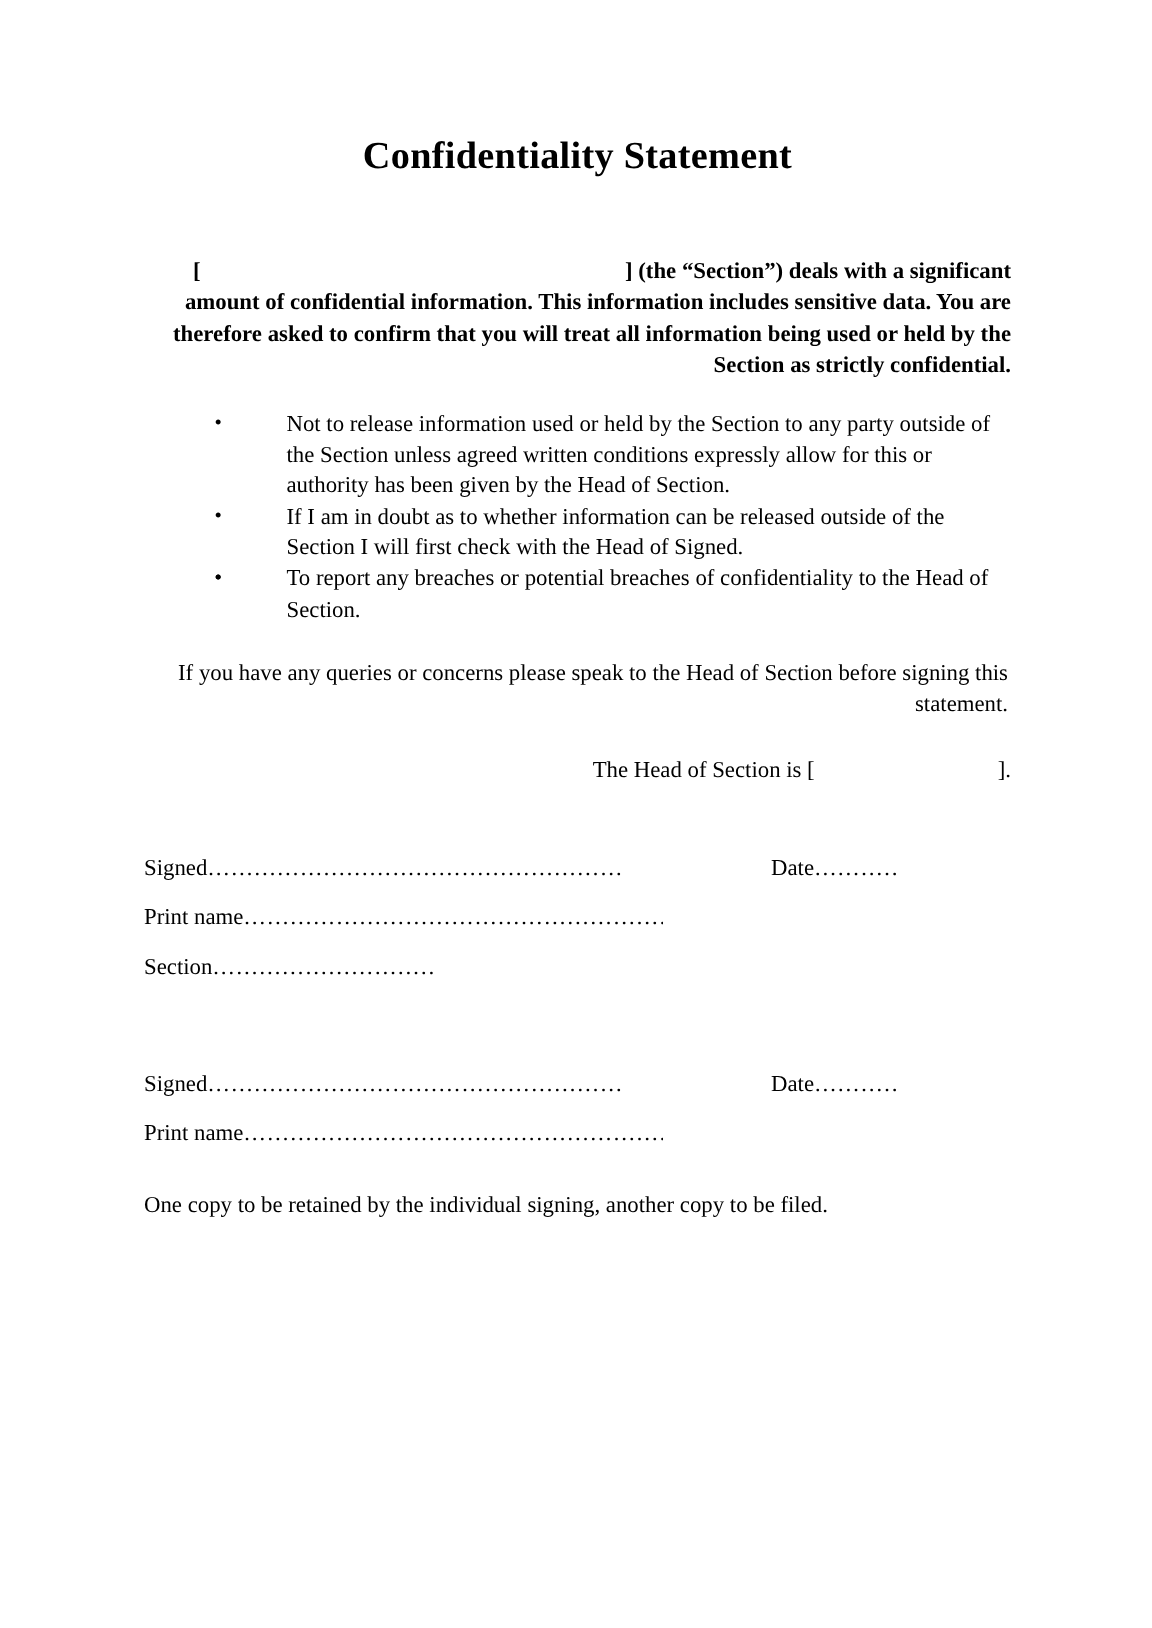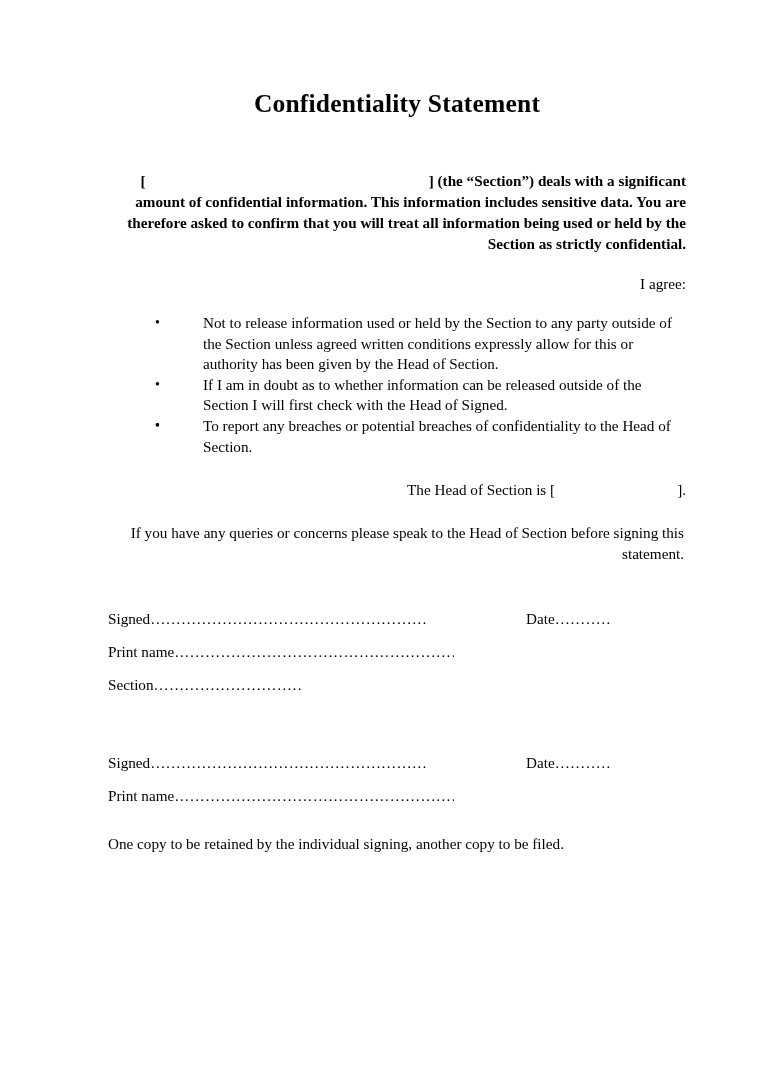--- a/index.html
+++ b/index.html
@@ -14,21 +14,21 @@
   .page {
     position: relative;
     width: 768px;
     height: 1085px;
     background: #ffffff;
     overflow: hidden;
     box-sizing: border-box;
   }
   .doc-body {
     position: absolute;
-    left: 108px;
+    left: 96px;
     top: 0;
     width: 578px;
   }
 
   
   .doc-title {
     font-size: 25.5px;
     font-weight: bold;
     text-align: center;
     letter-spacing: 0.2px;
@@ -151,43 +151,42 @@
 </head>
 <body>
 
 <div class="page">
   <div class="doc-body">
 
     <h1 class="doc-title">Confidentiality Statement</h1>
 
     <p class="para bold intro-block"><span>[</span><span class="blank-wide"></span><span>]</span><span> (the “Section”) deals with a significant amount of confidential information. This information includes sensitive data. You are therefore asked to confirm that you will treat all information being used or held by the Section as strictly confidential.</span></p>
 
-    <p class="para agree-line">I agree:</p>
 
     <ul class="bullets">
       <li class="bullet-1">
         <span class="bullet-dot">•</span>
         <span>Not to release information used or held by the Section to any party outside of the Section unless agreed written conditions expressly allow for this or authority has been given by the Head of Section.</span>
       </li>
       <li class="bullet-2">
         <span class="bullet-dot">•</span>
         <span>If I am in doubt as to whether information can be released outside of the Section I will first check with the Head of Signed.</span>
       </li>
       <li class="bullet-3">
         <span class="bullet-dot">•</span>
       </li>
       <li class="bullet-4">
         <span class="bullet-dot">•</span>
         <span>To report any breaches or potential breaches of confidentiality to the Head of Section.</span>
       </li>
     </ul>
 
+    <p class="para queries-block">If you have any queries or concerns please speak to the Head of Section before signing this statement.</p>
+
     <p class="para head-line"><span>The Head of Section is [</span><span class="blank-mid"></span><span>].</span></p>
-
-    <p class="para queries-block">If you have any queries or concerns please speak to the Head of Section before signing this statement.</p>
 
     <div class="sig-block">
       <div class="sig-row">
         <span class="sig-label">Signed</span><span class="dots dots-signed">……………………………………………………..</span>
         <span class="date-group"><span class="sig-label">Date</span><span class="dots dots-date">………….</span></span>
       </div>
       <div class="sig-row">
         <span class="sig-label">Print name</span><span class="dots dots-print">…………………………………………………</span>
       </div>
       <div class="sig-row tight">

